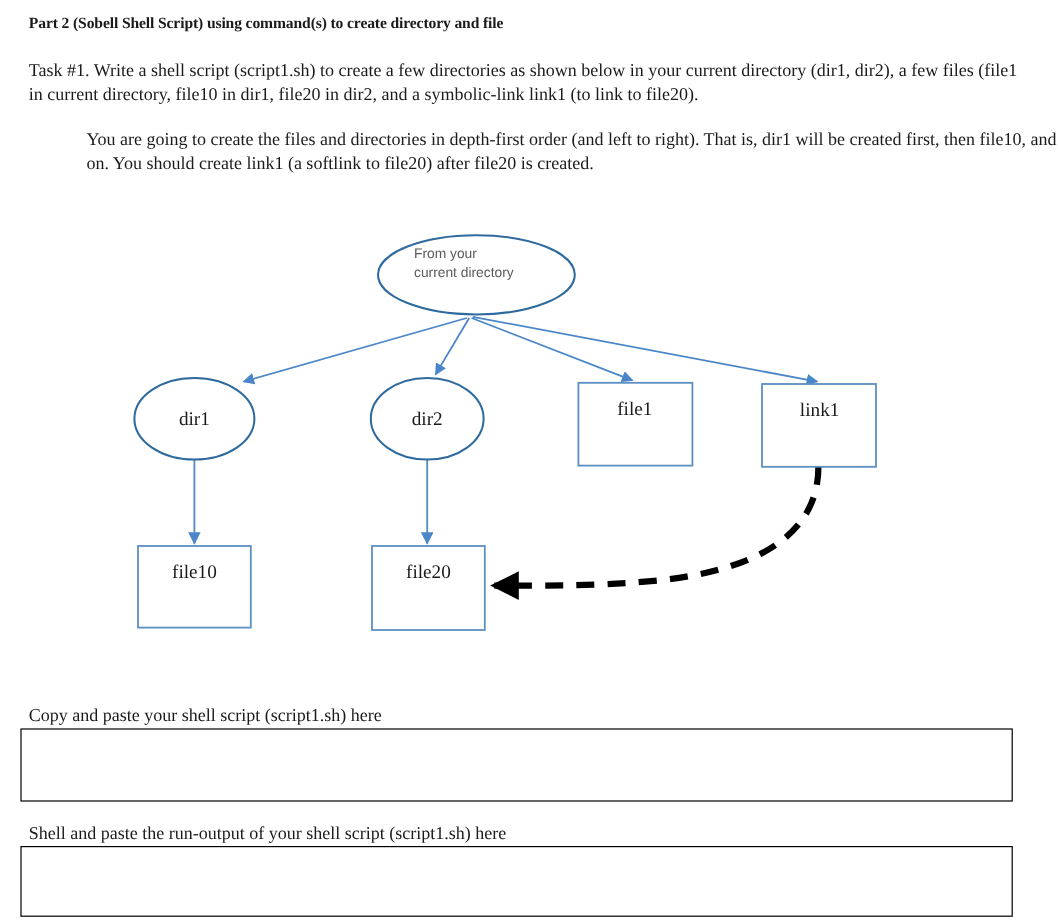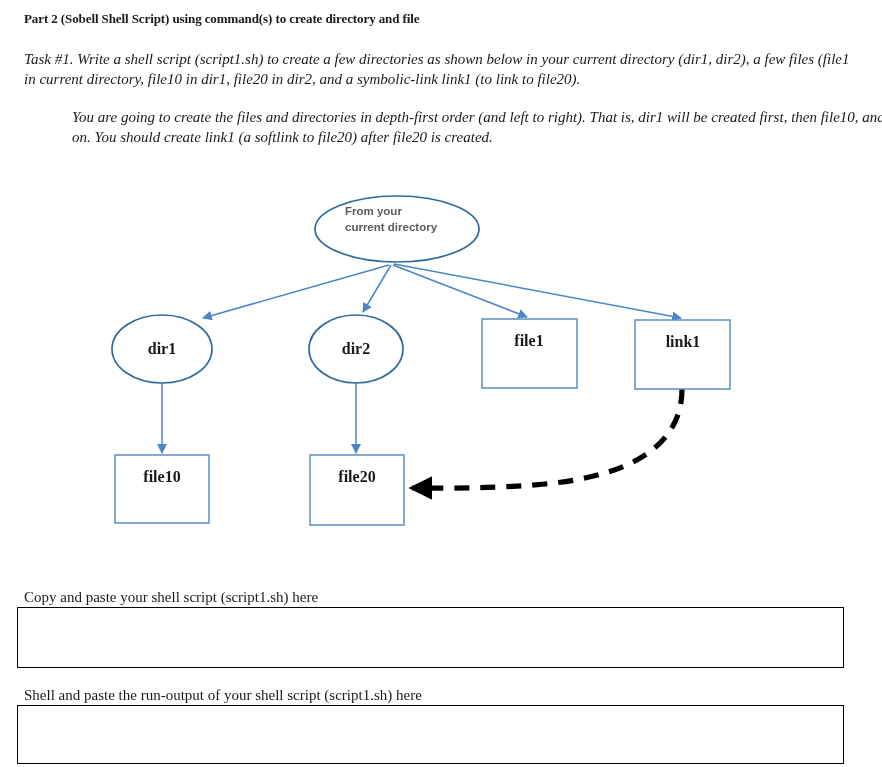--- a/index.html
+++ b/index.html
@@ -27,21 +27,20 @@
     font-weight: bold;
     letter-spacing: -0.1px;
     white-space: nowrap;
   }
   .para {
     position: absolute;
     left: 24px;
     font-size: 15px;
     line-height: 19.5px;
     width: 832px;
-    font-style: italic;
   }
   .para-1 { top: 50px; }
   .para-2 { top: 108px; margin-left: 48px; }
 
   .field-label {
     position: absolute;
     left: 24px;
     font-size: 15px;
     line-height: 18px;
     white-space: nowrap;
@@ -60,21 +59,20 @@
   .answer-box-1 { top: 607px; height: 61px; }
   .answer-box-2 { top: 705px; height: 59px; }
 
   
   #diagram {
     position: absolute;
     left: 0;
     top: 175px;
     width: 803px;
     height: 380px;
-    font-weight: bold;
   }
   #diagram svg {
     display: block;
     width: 882px;
     height: 380px;
     overflow: visible;
   }
   .node-label-serif {
     font-family: "Liberation Serif", "DejaVu Serif", serif;
     font-size: 16px;

